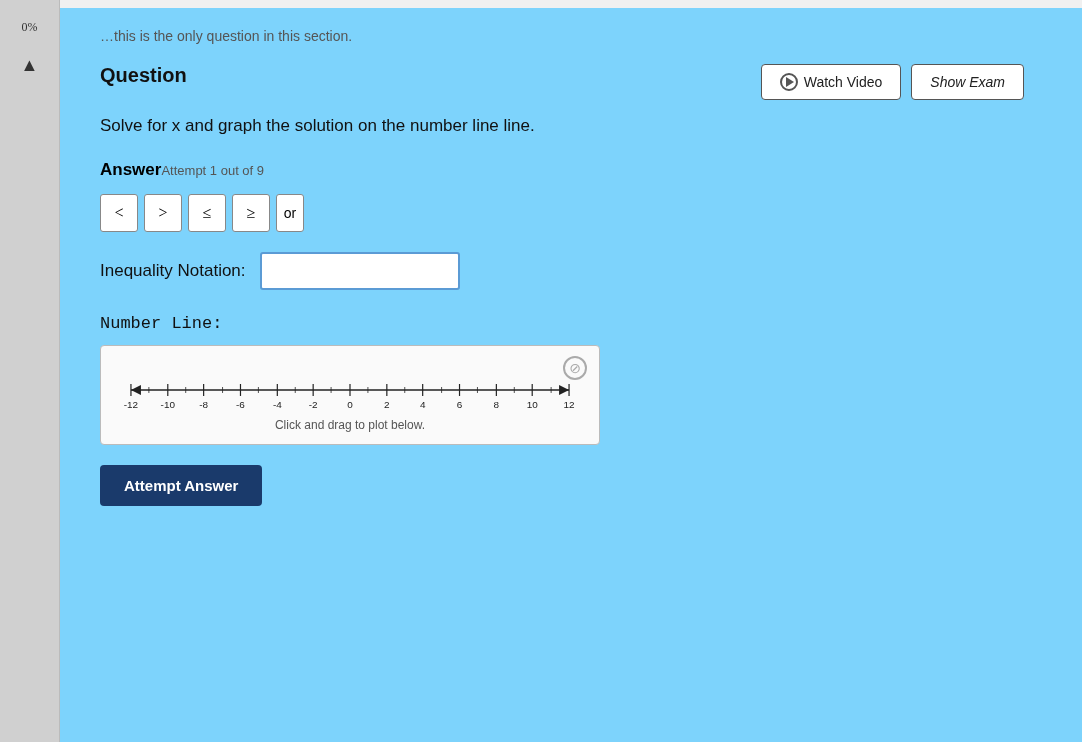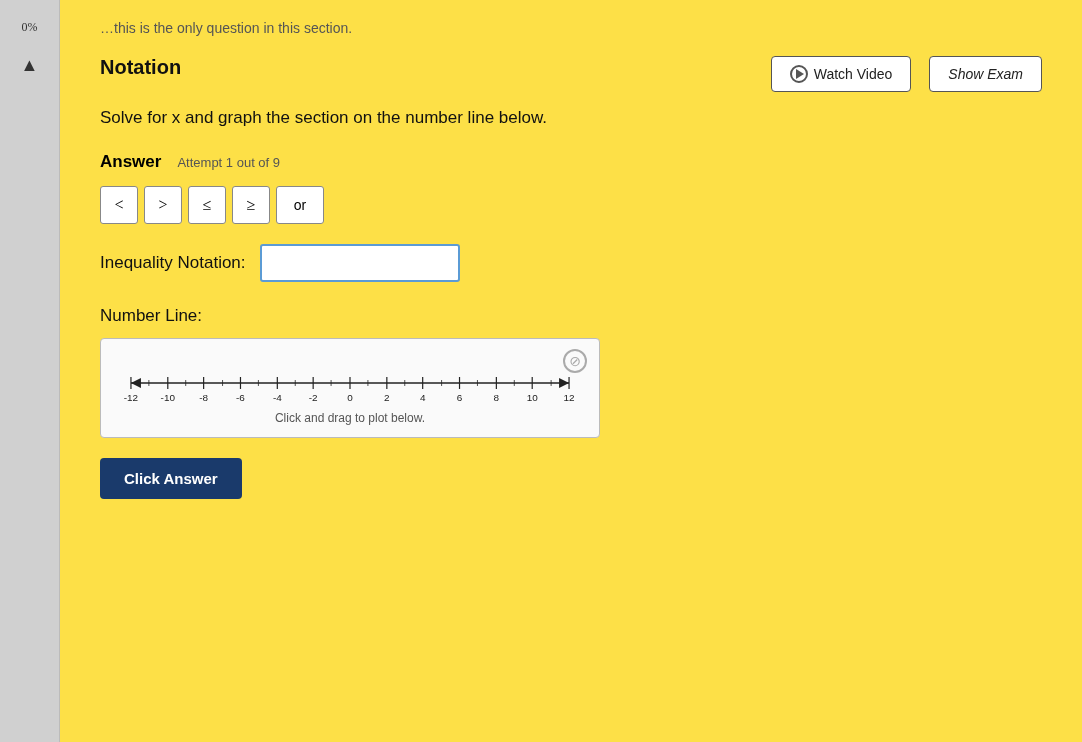--- a/index.html
+++ b/index.html
@@ -30,23 +30,24 @@
 
     .sidebar-arrow {
       font-size: 18px;
       color: #333;
       cursor: pointer;
       margin-top: 10px;
     }
 
     .main-content {
       flex: 1;
-      background: #fde047;
-      padding: 20px 40px 30px 40px;
+      background: #7dd3fc;
+      padding: 20px 58px 30px 40px;
       overflow-y: auto;
+      margin-top: 8px;
     }
 
     .section-note {
       font-size: 14px;
       color: #555;
       margin-bottom: 20px;
       font-family: Arial, sans-serif;
     }
 
     .question-header-row {
@@ -58,21 +59,21 @@
 
     .question-label {
       font-size: 20px;
       font-weight: bold;
       color: #111;
       font-family: Arial, sans-serif;
     }
 
     .header-buttons {
       display: flex;
-      gap: 18px;
+      gap: 10px;
     }
 
     .watch-video-btn {
       display: flex;
       align-items: center;
       gap: 6px;
       padding: 8px 18px;
       border: 1.5px solid #555;
       background: #fff;
       border-radius: 4px;
@@ -128,21 +129,21 @@
       font-style: italic;
     }
 
     .answer-section {
       margin-bottom: 20px;
     }
 
     .answer-label-row {
       display: flex;
       align-items: center;
-      gap: 16px;
+      gap: 0;
       margin-bottom: 14px;
     }
 
     .answer-label {
       font-size: 17px;
       font-weight: bold;
       font-family: Arial, sans-serif;
     }
 
     .attempt-label {
@@ -165,21 +166,21 @@
       border-radius: 3px;
       font-size: 16px;
       cursor: pointer;
       display: flex;
       align-items: center;
       justify-content: center;
       font-family: Georgia, serif;
     }
 
     .op-btn-or {
-      width: 48px;
+      width: 28px;
       height: 38px;
       border: 1.5px solid #888;
       background: #fff;
       border-radius: 3px;
       font-size: 14px;
       cursor: pointer;
       display: flex;
       align-items: center;
       justify-content: center;
       font-family: Arial, sans-serif;
@@ -203,21 +204,21 @@
       height: 38px;
       border: 2px solid #5b9bd5;
       border-radius: 3px;
       outline: none;
       font-size: 15px;
       padding: 4px 8px;
     }
 
     .number-line-label {
       font-size: 17px;
-      font-family: Liberation Sans, sans-serif;
+      font-family: Liberation Mono, monospace;
       color: #111;
       margin-bottom: 12px;
     }
 
     .number-line-container {
       border: 1.5px solid #bbb;
       border-radius: 4px;
       background: #fafafa;
       padding: 16px 20px 12px 20px;
       max-width: 500px;
@@ -272,35 +273,35 @@
 <div class="sidebar">
   <span class="sidebar-percent">0%</span>
   <span class="sidebar-arrow">▲</span>
 </div>
 
 <div class="main-content">
 
   <div class="section-note">…this is the only question in this section.</div>
 
   <div class="question-header-row">
-    <span class="question-label">Notation</span>
+    <span class="question-label">Question</span>
     <div class="header-buttons">
       <button class="watch-video-btn">
         <span class="play-icon">
           <span class="play-triangle"></span>
         </span>
         <span>Watch Video</span>
       </button>
       <button class="show-exam-btn">
         <span>Show Exam</span>
       </button>
     </div>
   </div>
 
-  <div class="question-text">Solve for x and graph the section on the number line below.</div>
+  <div class="question-text">Solve for x and graph the solution on the number line line.</div>
 
 
   <div class="answer-section">
     <div class="answer-label-row">
       <span class="answer-label">Answer</span>
       <span class="attempt-label">Attempt 1 out of 9</span>
     </div>
 
     <div class="operator-buttons">
       <button class="op-btn">&lt;</button>
@@ -376,17 +377,17 @@
         <line x1="285" y1="25" x2="285" y2="31" stroke="#222" stroke-width="0.8"></line>
         <line x1="322" y1="25" x2="322" y2="31" stroke="#222" stroke-width="0.8"></line>
         <line x1="358" y1="25" x2="358" y2="31" stroke="#222" stroke-width="0.8"></line>
         <line x1="395" y1="25" x2="395" y2="31" stroke="#222" stroke-width="0.8"></line>
         <line x1="432" y1="25" x2="432" y2="31" stroke="#222" stroke-width="0.8"></line>
       </svg>
       <div class="number-line-hint">Click and drag to plot below.</div>
     </div>
 
     <button class="submit-btn">
-      <span>Click Answer</span>
+      <span>Attempt Answer</span>
     </button>
   </div>
 
 </div>
 
 </body></html>

